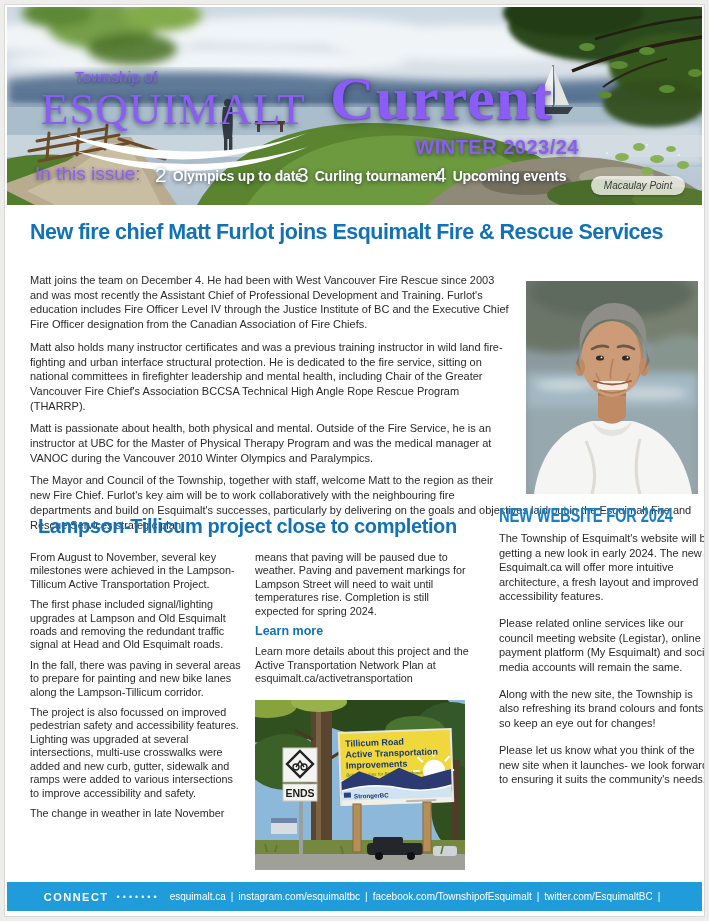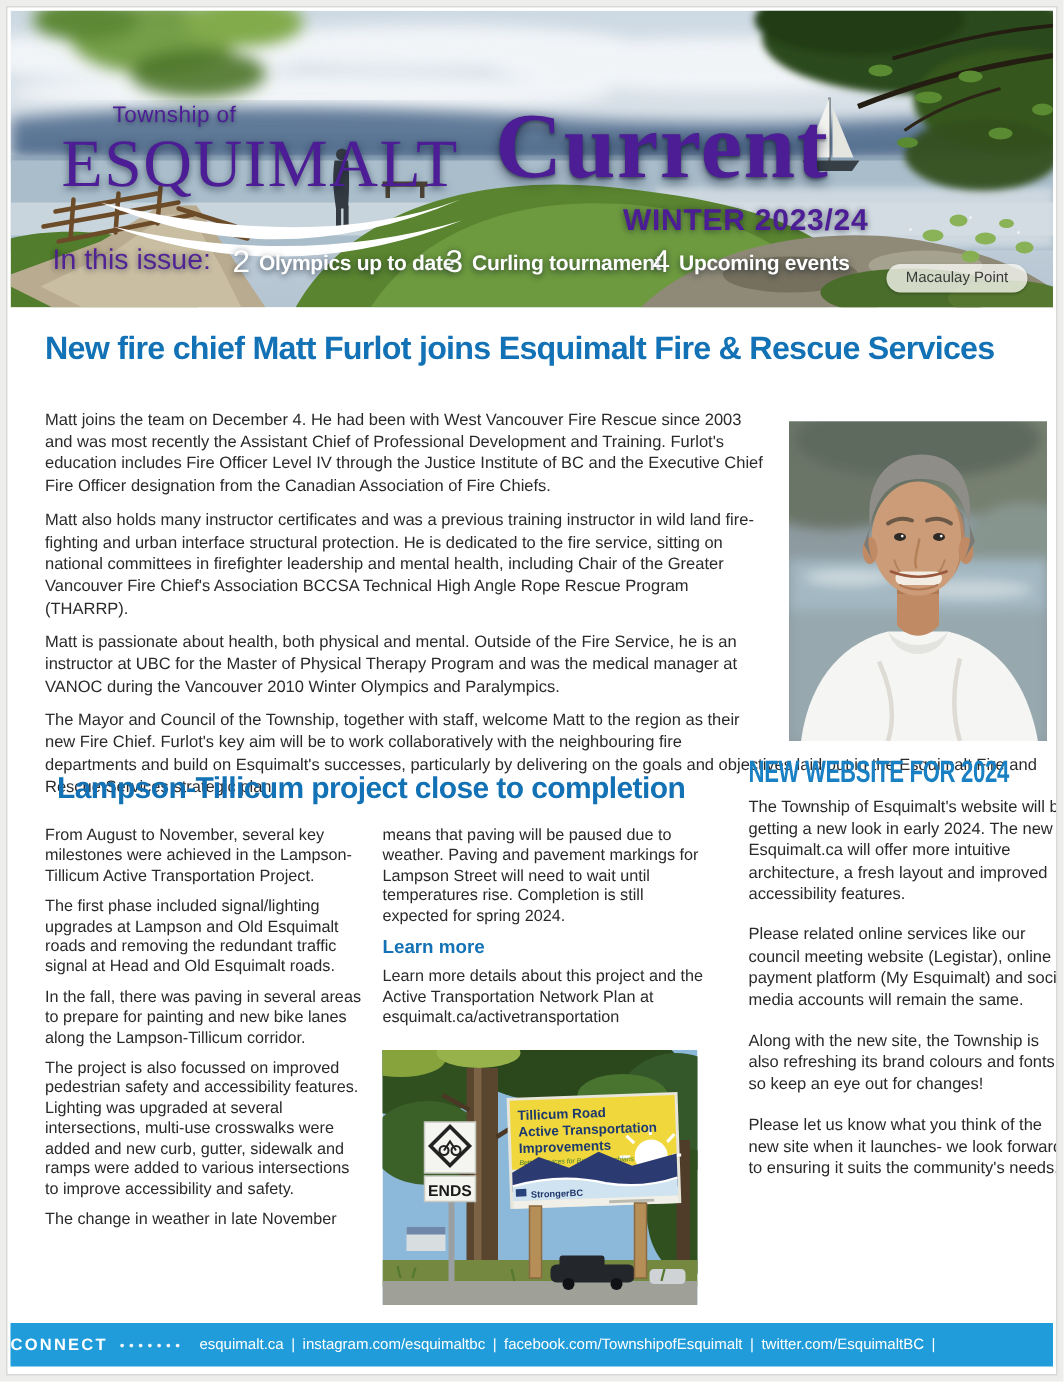--- a/index.html
+++ b/index.html
@@ -9,34 +9,34 @@
     font-family:"Liberation Sans",sans-serif;
     -webkit-font-smoothing:antialiased;
   }
   .sheet{
     position:absolute;left:5px;top:5px;width:699px;height:911px;
     background:#ffffff;box-shadow:0 0 0 1px #d9dad6;overflow:hidden;
   }
   
   .masthead{position:absolute;left:2px;top:2px;width:695px;height:198px;overflow:hidden;}
   .masthead svg.scene{position:absolute;left:0;top:0;}
-  .mh-text{position:absolute;color:#4c1d95;}
+  .mh-text{position:absolute;color:#8b5cf6;}
   .org-small{left:68px;top:61px;font-size:15px;letter-spacing:.3px;text-shadow:0 1px 3px rgba(10,25,45,.55);}
   .org-large{left:34px;top:76px;font-family:"Liberation Serif",serif;font-size:45px;letter-spacing:1px;text-shadow:0 2px 5px rgba(10,25,45,.55);}
   .swoosh{position:absolute;left:58px;top:120px;}
   .mh-title{left:323px;top:56px;font-family:"Liberation Serif",serif;font-weight:700;font-size:62px;letter-spacing:1px;text-shadow:0 3px 8px rgba(8,18,38,.55),0 1px 2px rgba(8,18,38,.45);}
   .mh-issue{left:340px;top:129px;width:232px;text-align:right;font-weight:700;font-size:20px;letter-spacing:.5px;text-shadow:0 1px 4px rgba(8,18,38,.6);}
   .issue-label{left:28px;top:156px;font-size:19px;font-weight:400;opacity:.96;text-shadow:0 1px 4px rgba(8,18,38,.6);}
   .toc-item{position:absolute;top:156px;color:#fff;text-shadow:0 1px 4px rgba(8,18,38,.65);white-space:nowrap;}
   .toc-item .num{font-size:21px;font-weight:400;vertical-align:-1px;}
   .toc-item .lbl{font-size:14px;font-weight:700;margin-left:6px;letter-spacing:-.2px;}
   .toc-0{left:148px;} .toc-1{left:290px;} .toc-2{left:428px;}
   .caption-pill{
     position:absolute;left:584px;top:169px;width:94px;height:19px;border-radius:10px;
-    background:rgba(248,248,244,.78);color:#3a3a38;font-size:10px;
+    background:rgba(248,248,244,.78);color:#3a3a38;font-style:italic;font-size:10px;
     display:flex;align-items:center;justify-content:center;box-shadow:0 1px 2px rgba(0,0,0,.25);
   }
   
   .headline1{position:absolute;left:25px;top:215px;width:660px;color:#1272b5;font-size:21.5px;font-weight:700;letter-spacing:-.5px;}
   .article1{position:absolute;left:25px;top:268px;width:668px;color:#2a2a2c;font-size:11px;line-height:14.7px;}
   .article1 p{margin:0 0 8px 0;}
   .portrait{float:right;width:172px;height:213px;margin:8px 0 6px 14px;background:#8d9aa0;}
   
   .headline2{position:absolute;left:33px;top:510px;width:440px;color:#1272b5;font-size:20px;font-weight:700;letter-spacing:-.4px;}
   .col{position:absolute;color:#2a2a2c;font-size:10.8px;line-height:13.4px;}
@@ -45,21 +45,21 @@
   .col2{left:250px;top:546px;width:218px;}
   .learn-link{color:#1272b5;font-weight:700;font-size:12.5px;margin:3px 0 7px 0;cursor:pointer;}
   .signphoto{width:210px;height:170px;margin-top:7px;}
   
   .col3{left:494px;top:503px;width:216px;}
   .headline3{color:#1a80c4;font-size:20.5px;font-weight:700;letter-spacing:-.3px;transform:scaleX(.72);transform-origin:left;white-space:nowrap;margin:0 0 10px 0;}
   .col3 p{margin:0 0 13px 0;font-size:11px;line-height:14.4px;}
   
   .footer{
     position:absolute;left:2px;top:877px;width:695px;height:29px;background:#1f9cd9;
-    color:#fff;display:flex;align-items:center;font-size:10px;white-space:nowrap;
+    color:#fff;display:flex;align-items:center;justify-content:center;font-size:10px;white-space:nowrap;
   }
   .footer .connect{font-weight:700;font-size:11px;letter-spacing:1.5px;margin-right:8px;}
   .footer .dots{font-size:9px;letter-spacing:3px;margin-right:10px;opacity:.95;}
   .footer .flink{cursor:pointer;}
   .footer .sep{margin:0 5px;}
   svg text{font-family:"Liberation Sans",sans-serif;}
 </style>
 </head>
 <body>
 

